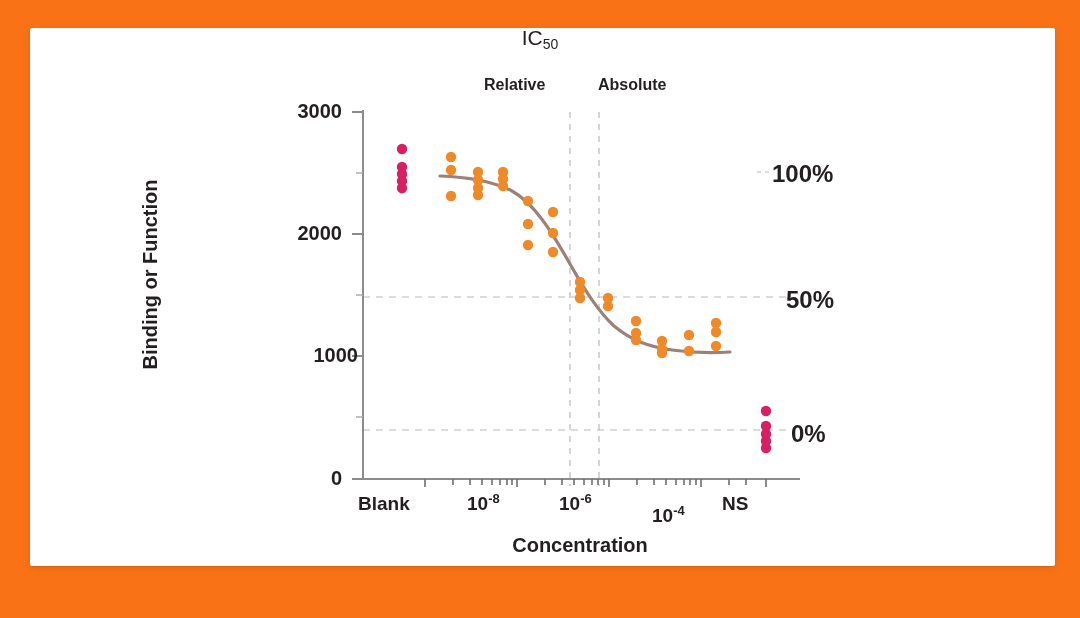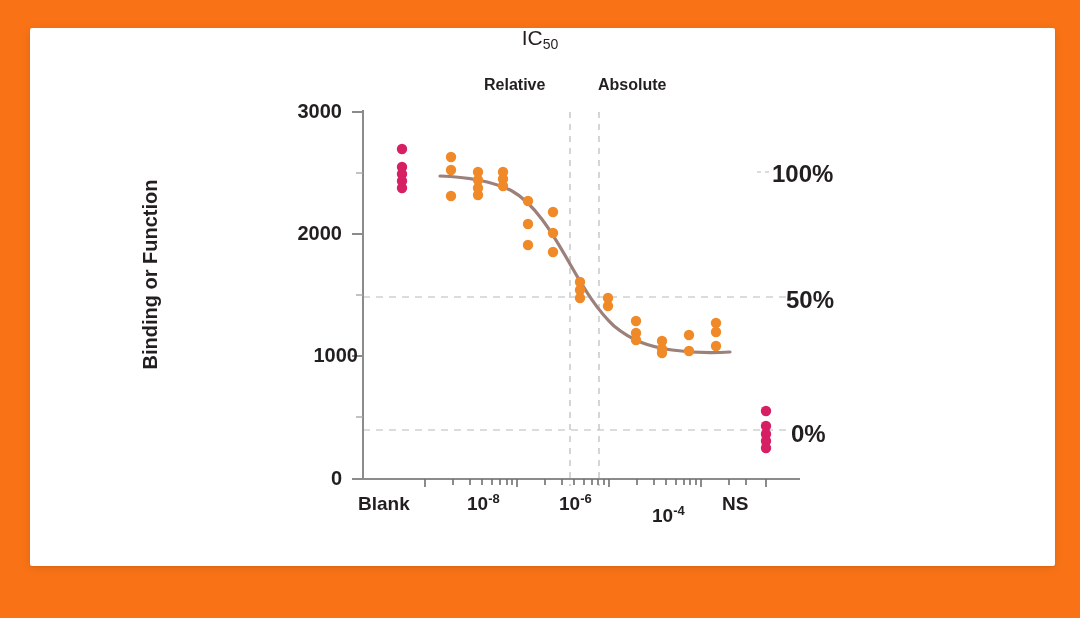--- a/index.html
+++ b/index.html
@@ -242,20 +242,21 @@
   </svg>
 
   <div class="txt" id="chart-title">
     <span>IC</span><sub>50</sub>
   </div>
 
   <div class="txt" id="label-relative">Relative</div>
   <div class="txt" id="label-absolute">Absolute</div>
 
   <div class="txt" id="ylabel">Binding or Function</div>
+  <div class="txt" id="xlabel">Concentration</div>
 
   <div class="txt ytick-label" style="left:252px; top:100px;text-align:right;">3000</div>
   <div class="txt ytick-label" style="left:252px; top:222px;">2000</div>
   <div class="txt ytick-label" style="left:268px; top:344px;text-align:right;">1000</div>
   <div class="txt ytick-label" style="left:252px; top:467px;">0</div>
 
   <div class="txt xtick-label" style="left:358px; top:493px;"><span>Blank</span></div>
   <div class="txt xtick-label" style="left:467px; top:493px;"><span>10</span><sup>-8</sup></div>
   <div class="txt xtick-label" style="left:559px; top:493px;"><span>10</span><sup>-6</sup></div>
   <div class="txt xtick-label" style="left:652px; top:493px;margin-top:12px;"><span>10</span><sup>-4</sup></div>

